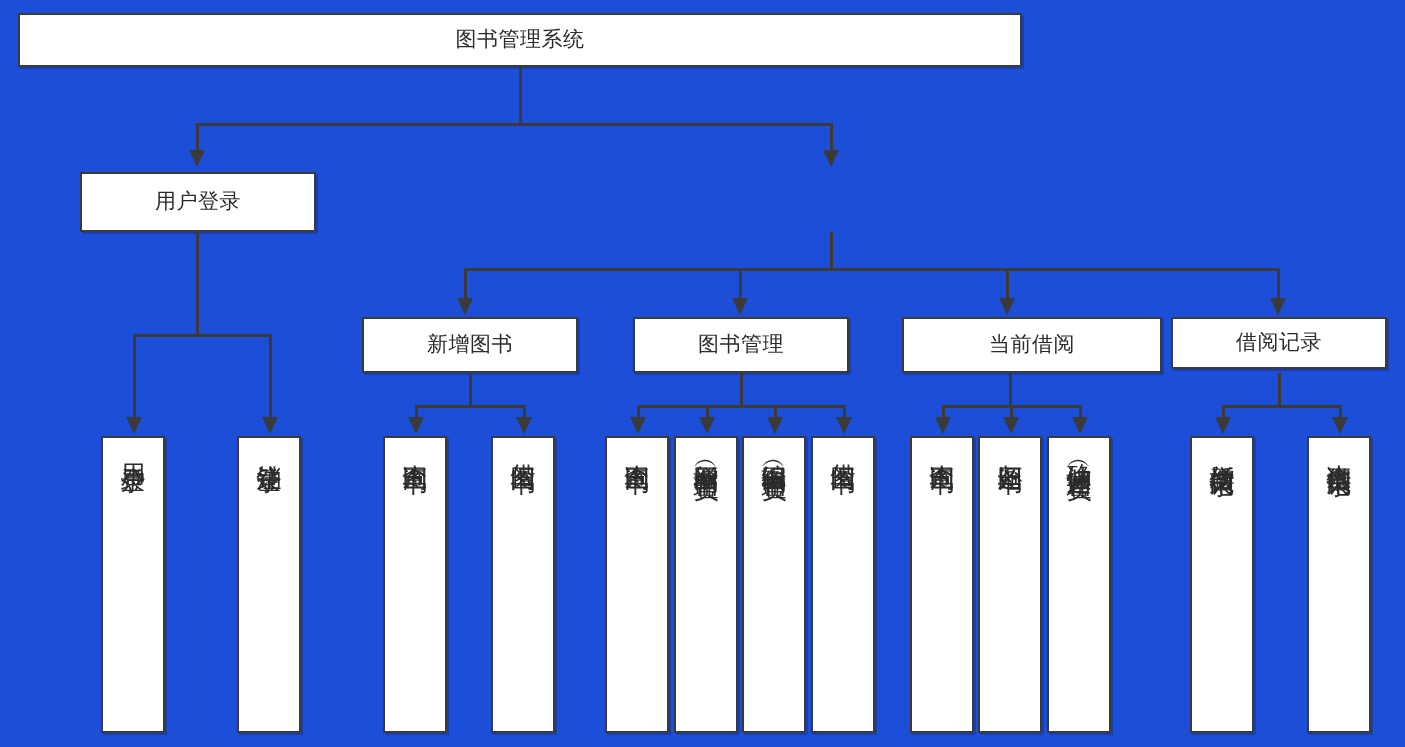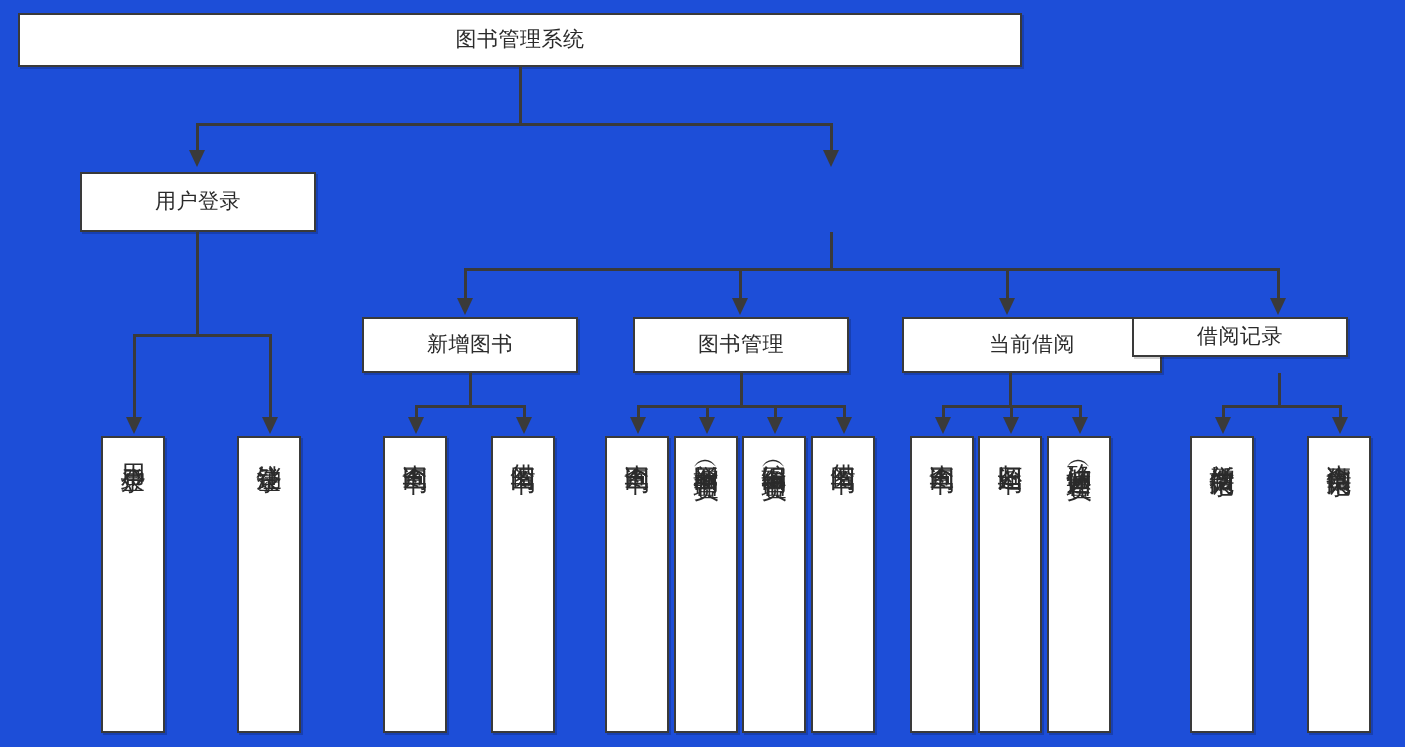--- a/index.html
+++ b/index.html
@@ -130,21 +130,21 @@
 
   <div class="node h" style="left:362px; top:317px; width:216px; height:56px;">
     <span class="label">新增图书</span>
   </div>
   <div class="node h" style="left:633px; top:317px; width:216px; height:56px;">
     <span class="label">图书管理</span>
   </div>
   <div class="node h" style="left:902px; top:317px; width:260px; height:56px;">
     <span class="label">当前借阅</span>
   </div>
-  <div class="node h" style="left:1132px; top:317px; width:216px; height:40px;">
+  <div class="node h" style="left:1171px; top:317px; width:216px; height:52px;">
     <span class="label">借阅记录</span>
   </div>
 
   <div class="line vline" style="left:469px; top:373px; height:34px;"></div>
   <div class="line hline" style="left:415px; top:405px; width:110px;"></div>
   <div class="line vline" style="left:415px; top:405px; height:13px;"></div>
   <div class="arrow" style="left:408px; top:417px;"></div>
   <div class="line vline" style="left:523px; top:405px; height:13px;"></div>
   <div class="arrow" style="left:516px; top:417px;"></div>
 

